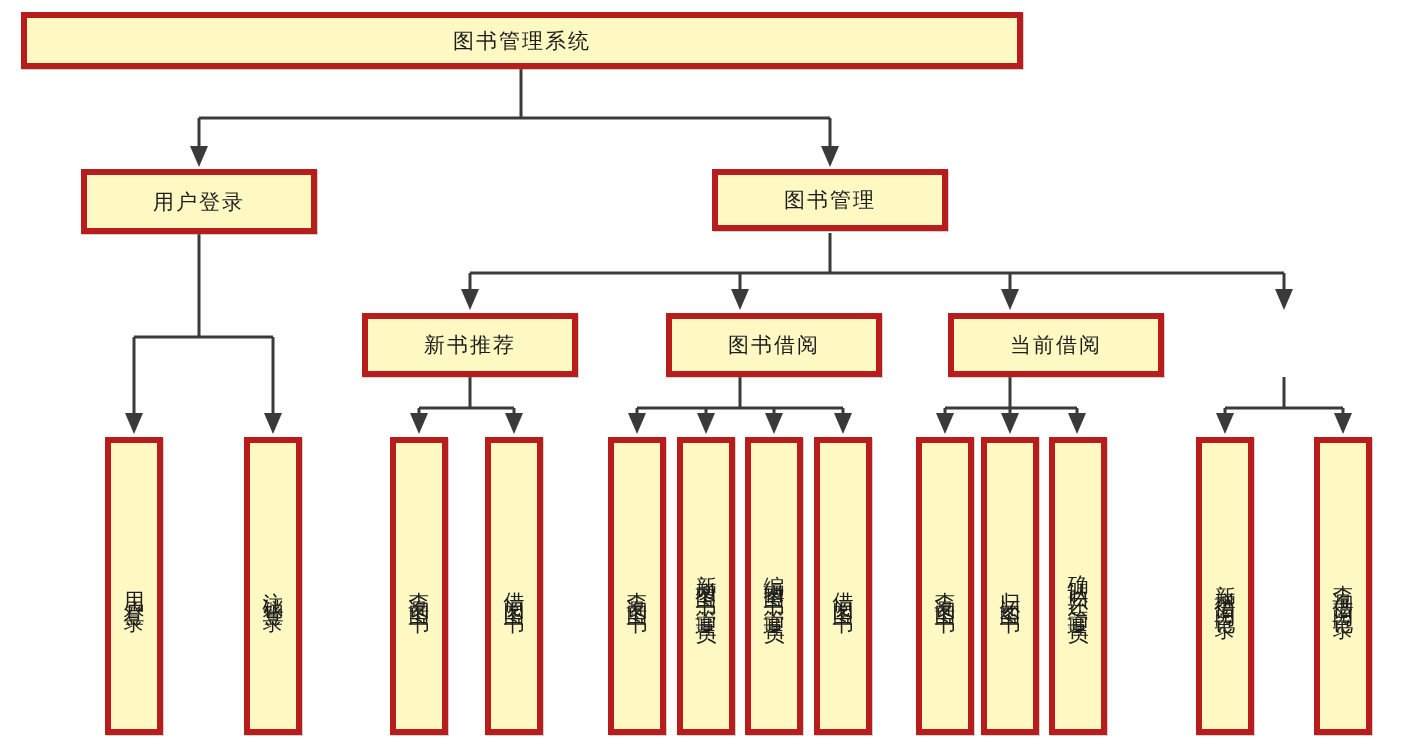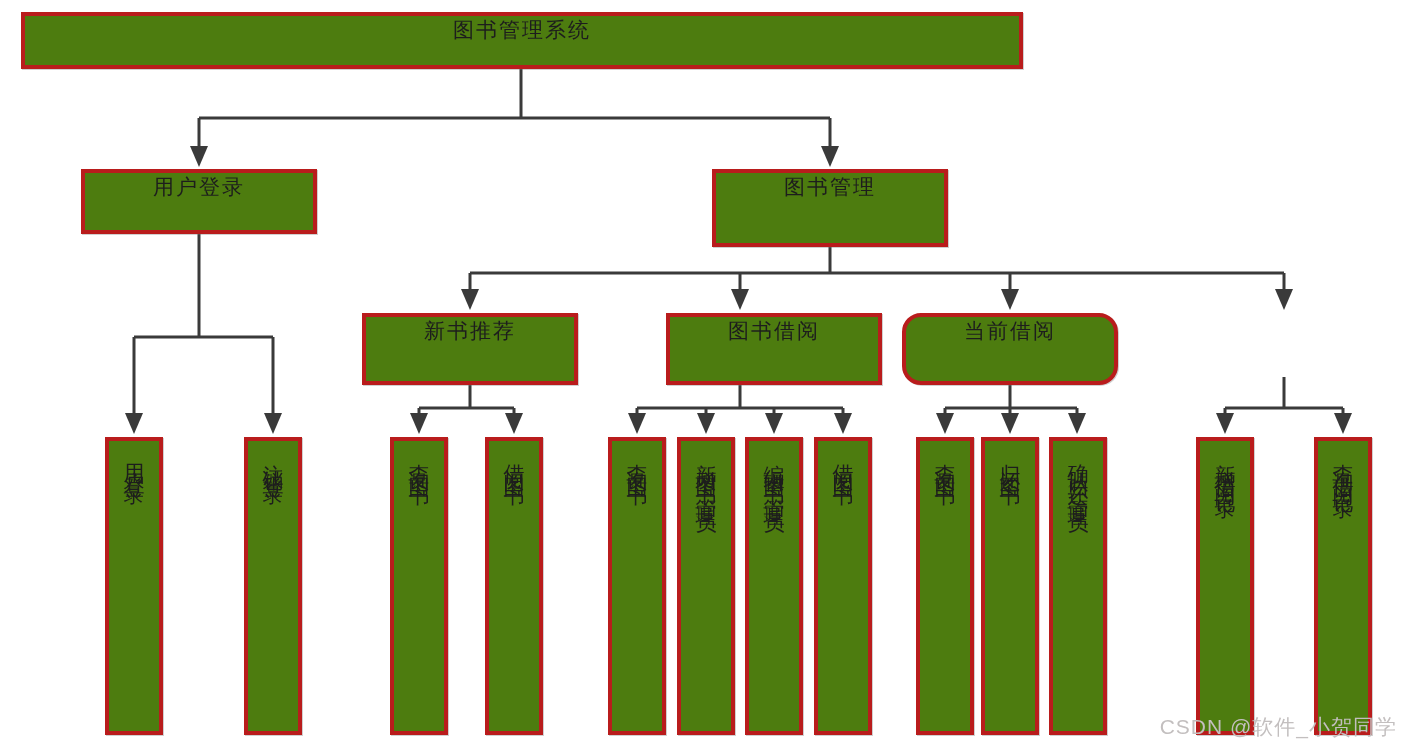--- a/index.html
+++ b/index.html
@@ -4,37 +4,37 @@
 <style>
   html,body{margin:0;padding:0;}
   body{
     width:1405px;height:747px;position:relative;background:#ffffff;
     font-family:"Liberation Sans","DejaVu Sans",sans-serif;
     overflow:hidden;
   }
   .canvas{position:absolute;left:0;top:0;width:1405px;height:747px;}
   svg.wires{position:absolute;left:0;top:0;z-index:0;}
   .box{
-    position:absolute;box-sizing:border-box;background:#4d7c0f;
-    border:4px solid #b91c1c;display:flex;justify-content:center;
+    position:absolute;box-sizing:border-box;background:#fef9c3;
+    border:6px solid #b91c1c;display:flex;align-items:center;justify-content:center;
     color:#1d1d1d;font-size:21px;letter-spacing:2px;z-index:1;
     box-shadow:1px 1px 0 rgba(120,120,120,.35);
   }
   .vbox{
     writing-mode:vertical-rl;text-orientation:mixed;
     letter-spacing:7px;font-size:21px;line-height:52px;
     padding-top:6px;
   }
   .root{left:21px;top:12px;width:1002px;height:57px;}
   .n-userlogin{left:81px;top:169px;width:236px;height:65px;}
-  .n-bookmgmt{left:712px;top:169px;width:236px;height:78px;}
-  .l3{top:313px;width:216px;height:72px;}
+  .n-bookmgmt{left:712px;top:169px;width:236px;height:62px;}
+  .l3{top:313px;width:216px;height:64px;}
   .n-newbook{left:362px;}
   .n-borrow{left:632px;margin-left:34px;}
-  .n-current{left:902px;border-radius:19px;}
+  .n-current{left:948px;}
   .n-record{left:1176px;}
   .leaf{top:437px;width:58px;height:298px;}
   .lf1{left:105px;}  .lf2{left:244px;}
   .lf3{left:390px;}  .lf4{left:485px;}
   .lf5{left:608px;}  .lf6{left:677px;}
   .lf7{left:745px;}  .lf8{left:814px;}
   .lf9{left:916px;}  .lf10{left:981px;}
   .lf11{left:1049px;}
   .lf12{left:1196px;} .lf13{left:1314px;}
   .watermark{
@@ -136,14 +136,13 @@
     <span class="vbox">确认归还（管理员）</span>
   </div>
 
   <div class="box leaf lf12">
     <span class="vbox">新增借阅记录</span>
   </div>
   <div class="box leaf lf13">
     <span class="vbox">查询借阅记录</span>
   </div>
 
-  <div class="watermark">CSDN @软件_小贺同学</div>
 </div>
 
 </body></html>

